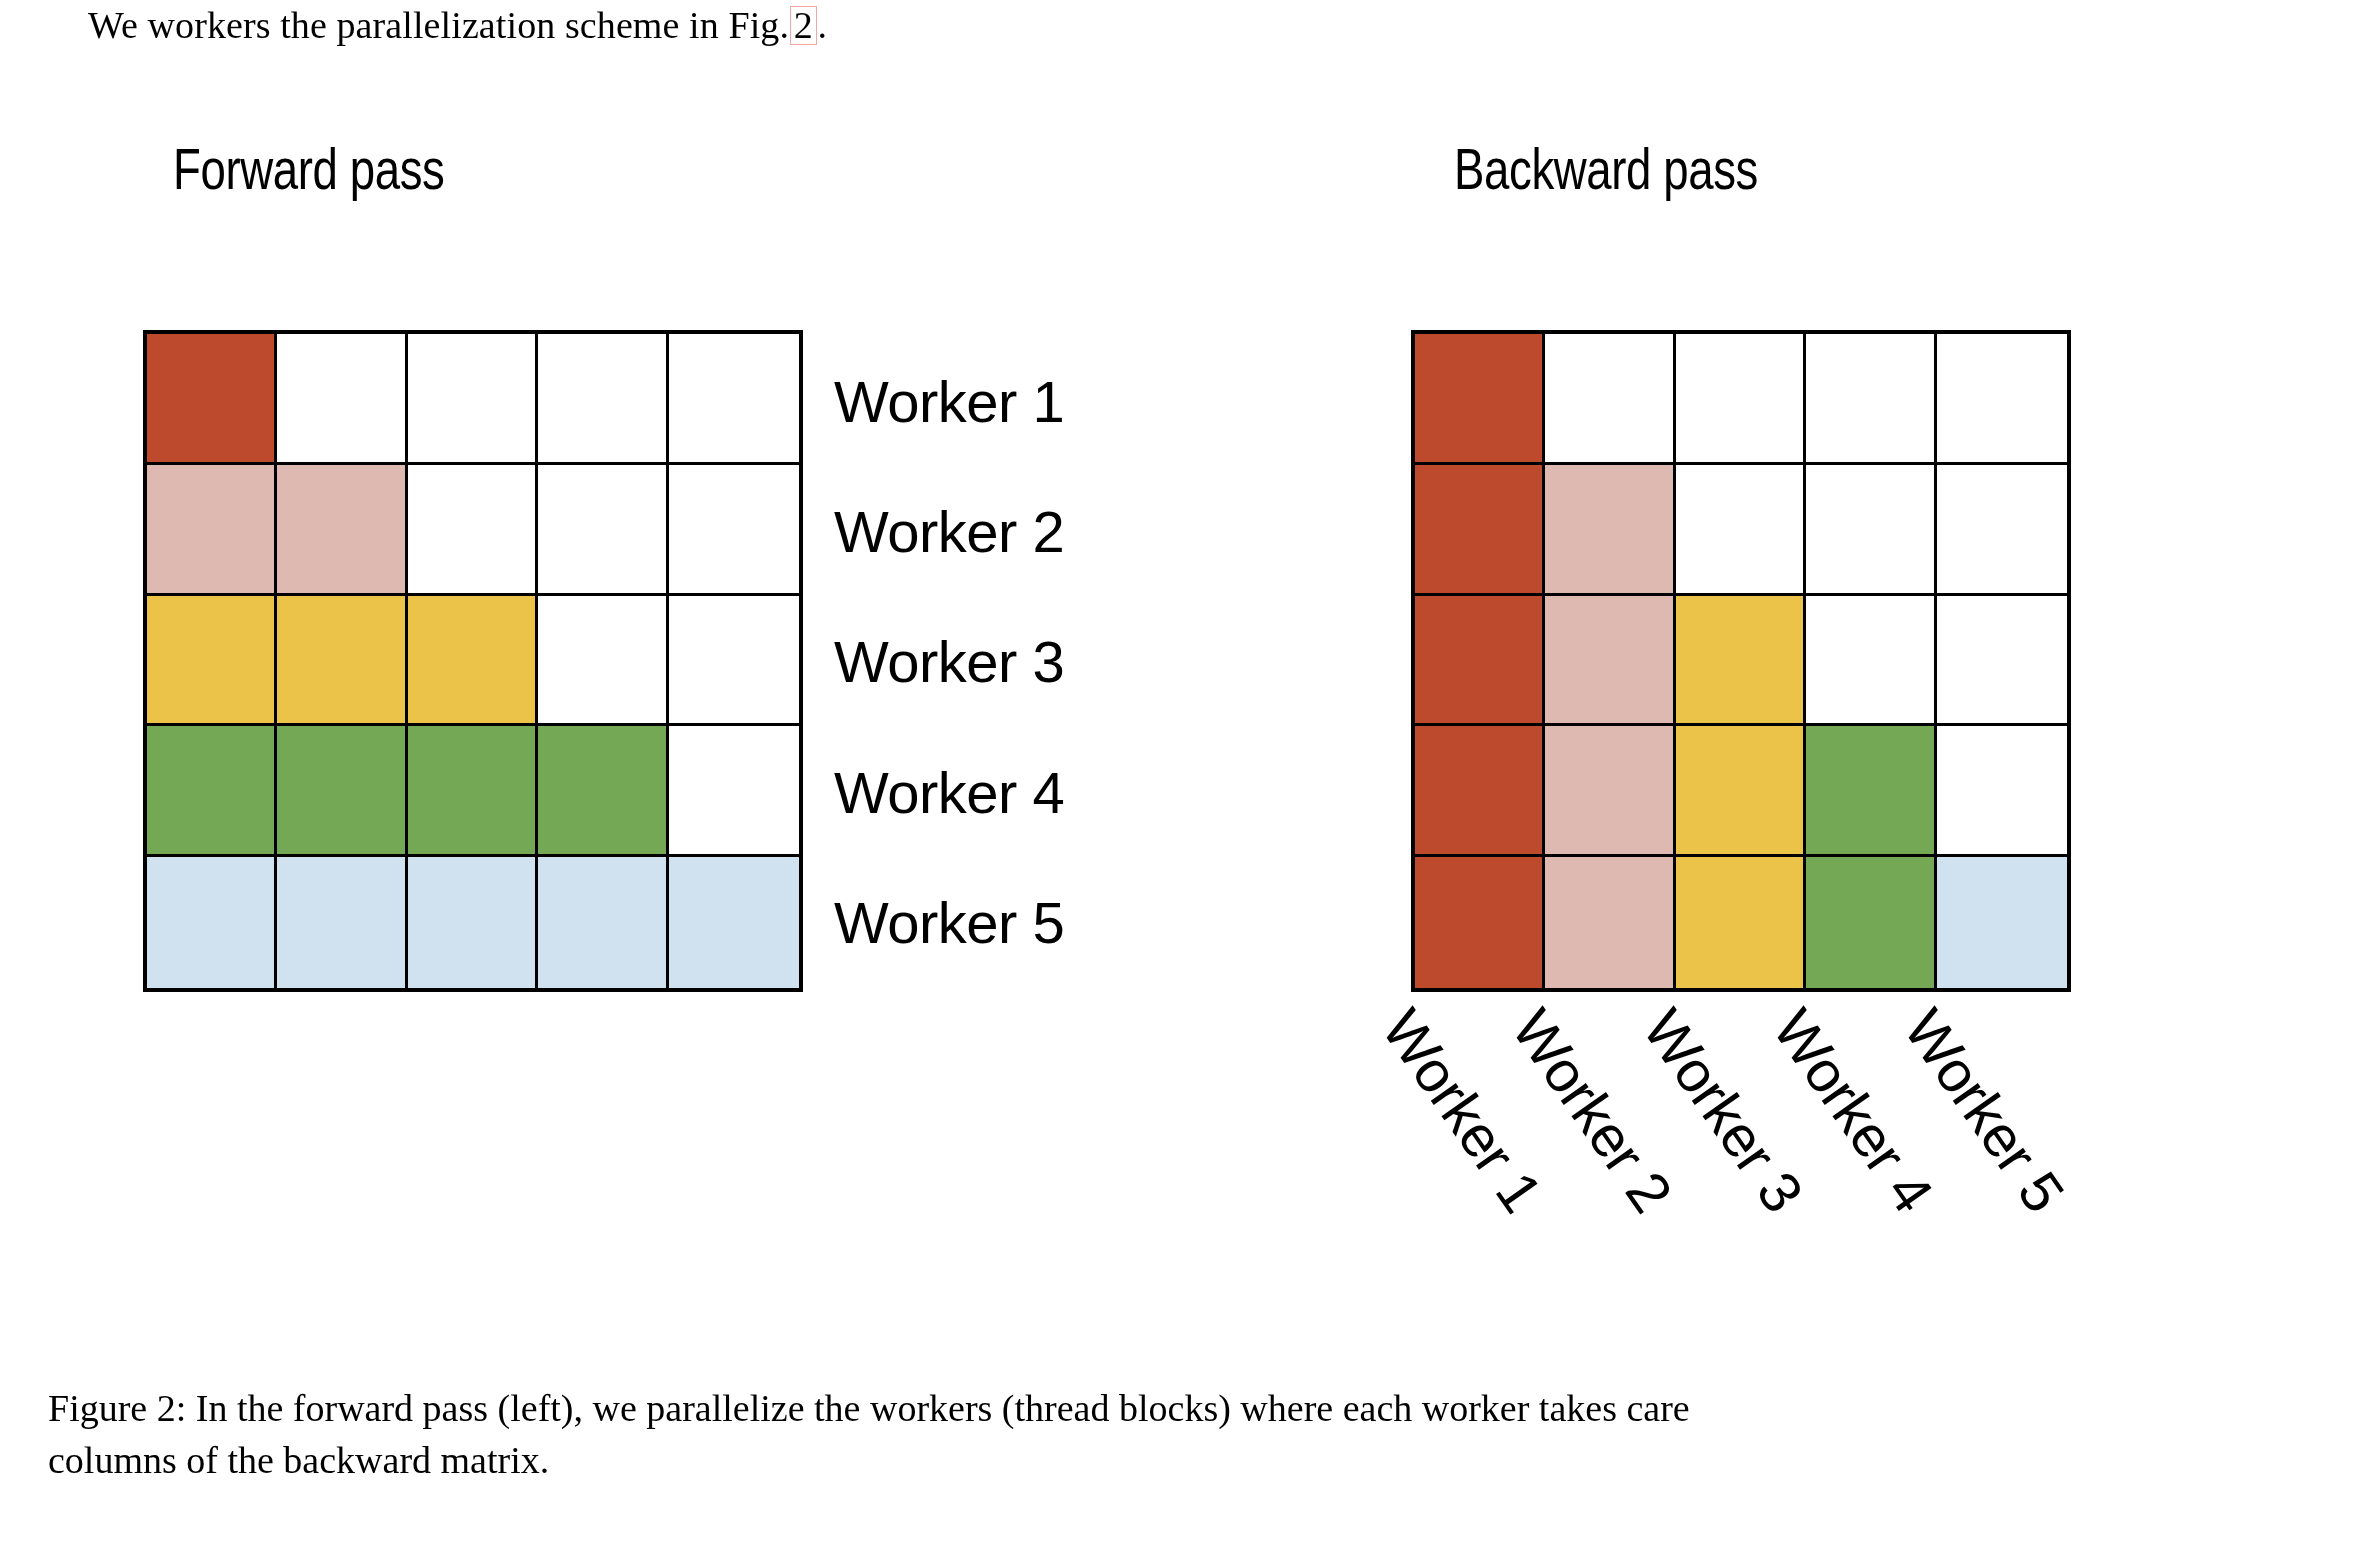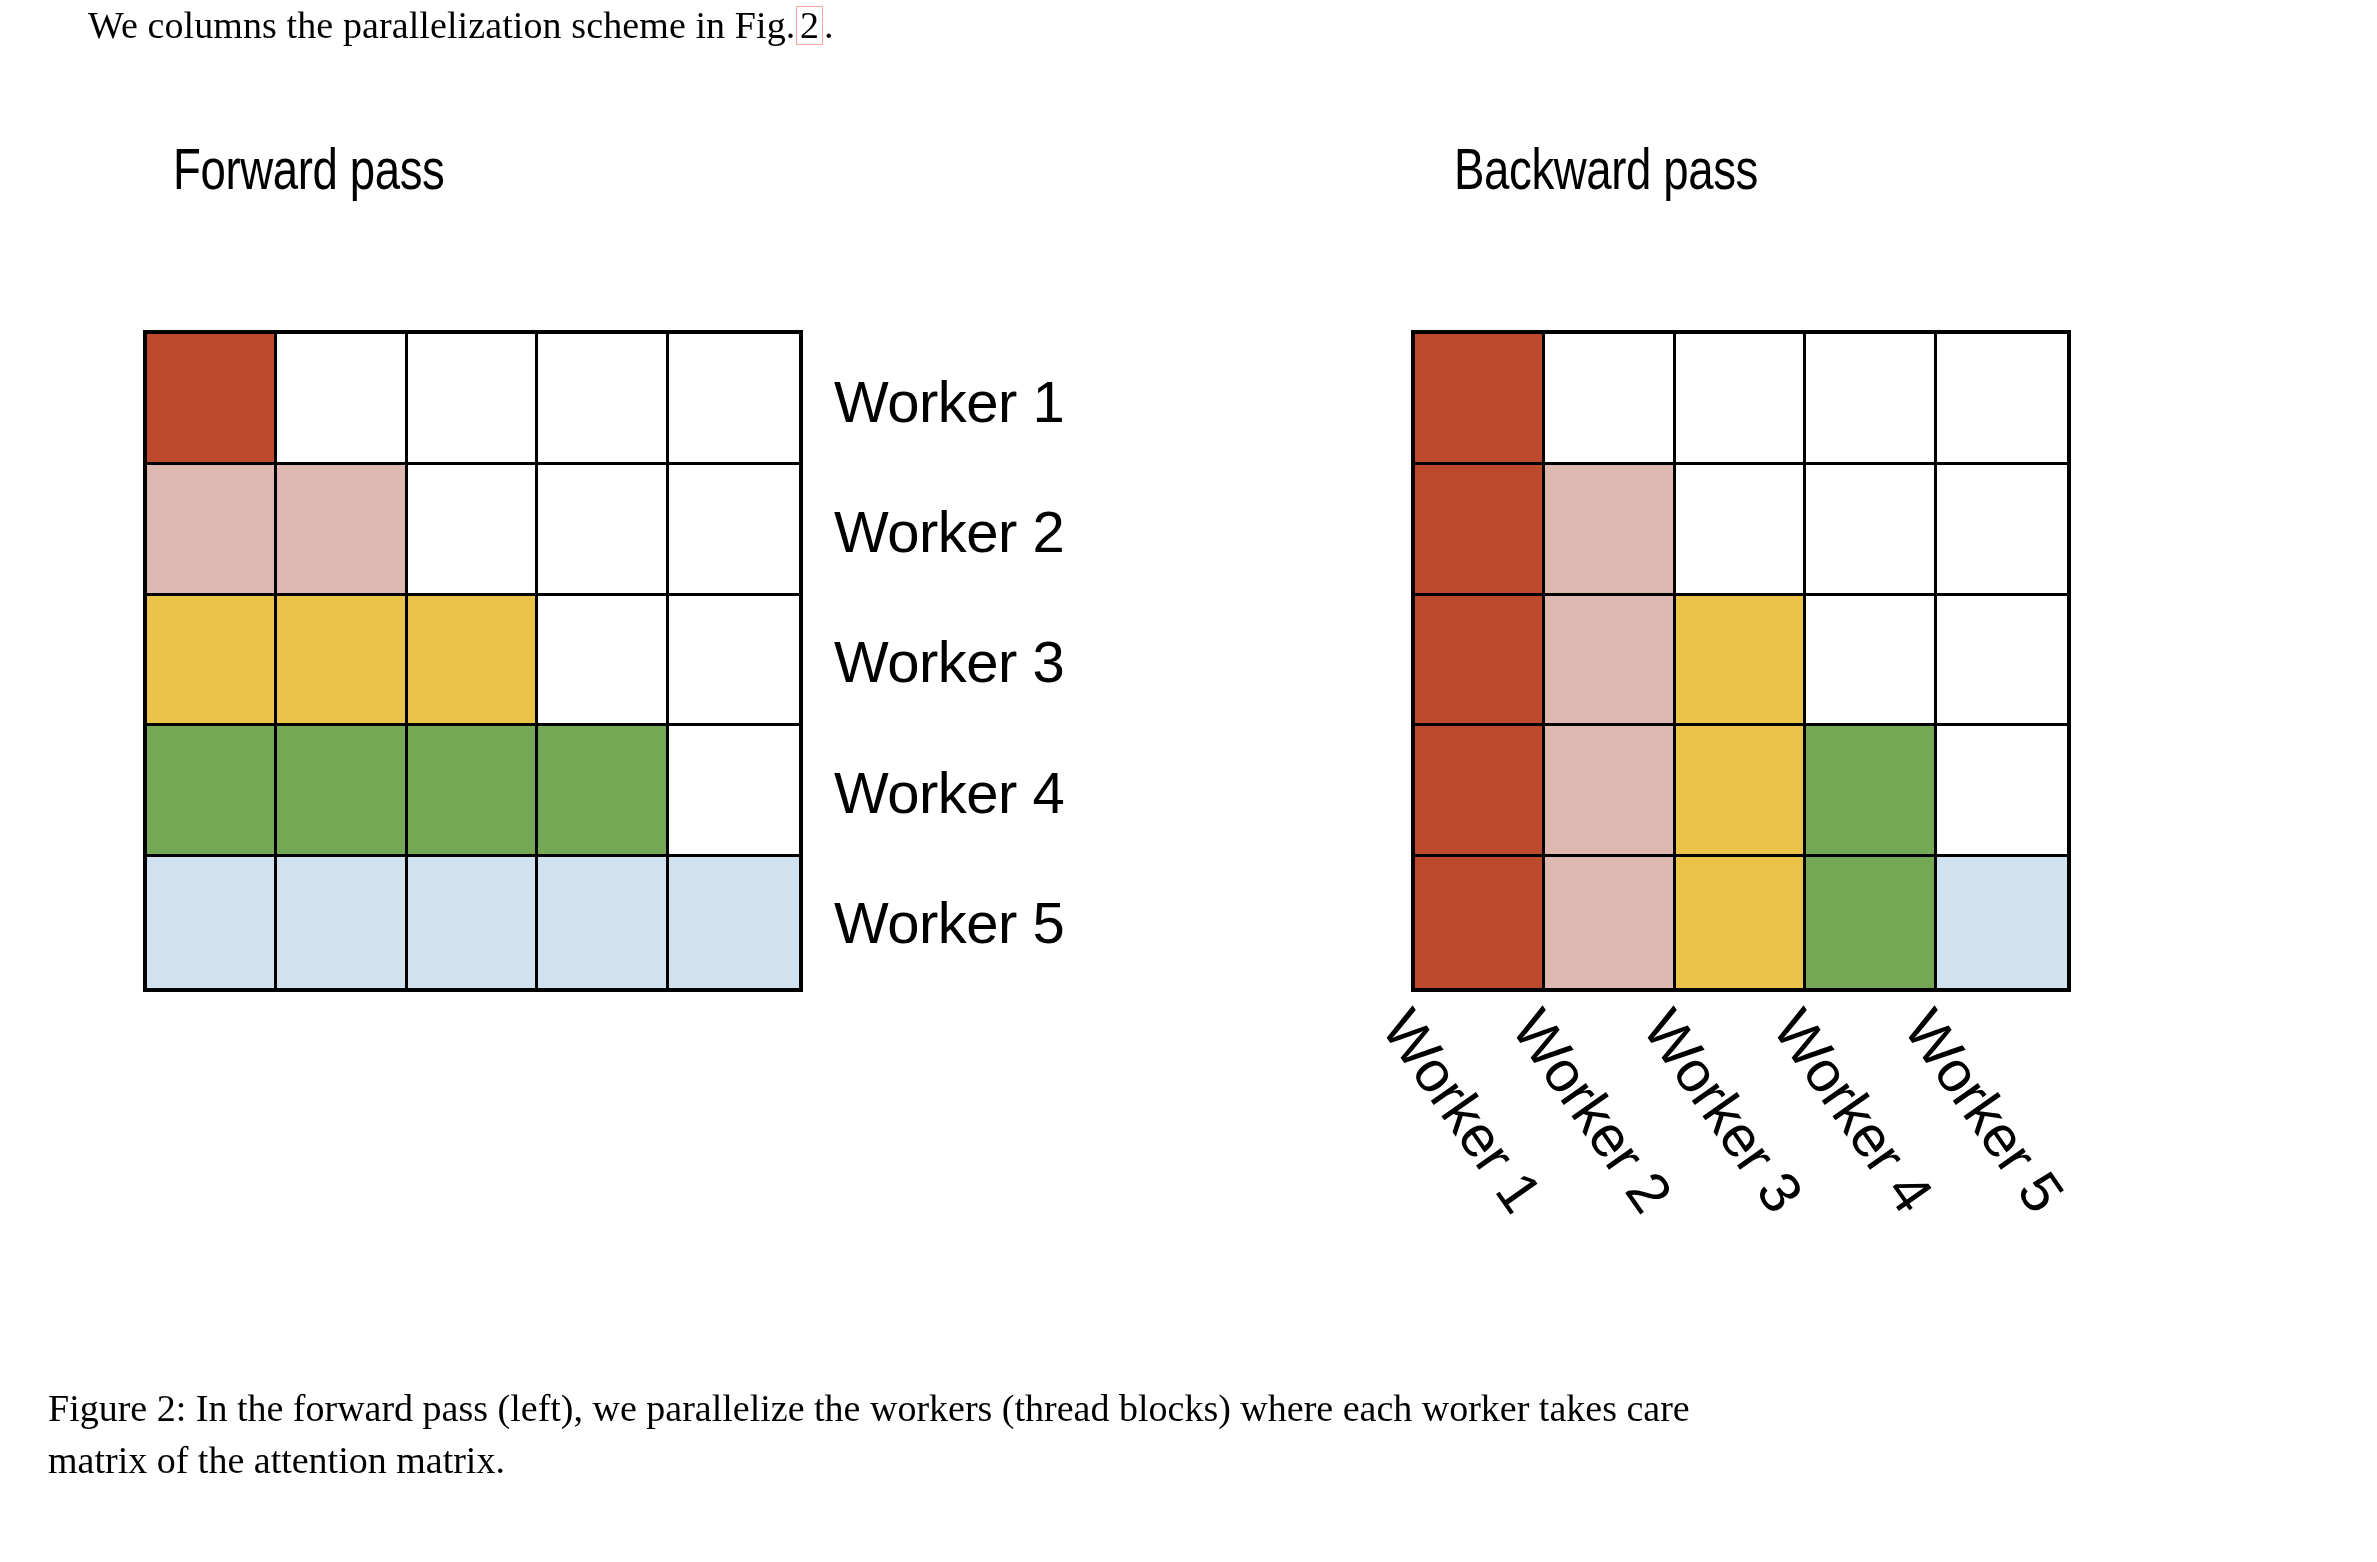--- a/index.html
+++ b/index.html
@@ -124,21 +124,21 @@
     line-height: 52px;
     text-align: justify;
     text-align-last: left;
   }
   #figure-caption .caption-line { display: block; white-space: nowrap; margin-left: 28px; }
 </style>
 </head>
 <body>
 
 <div id="intro-line">
-  <span>We columns the parallelization scheme in Fig.</span><span class="ref-link">2</span><span>.</span>
+  <span>We workers the parallelization scheme in Fig.</span><span class="ref-link">2</span><span>.</span>
 </div>
 
 <div class="panel-title" id="title-forward">Forward pass</div>
 <div class="panel-title" id="title-backward">Backward pass</div>
 
 <div class="grid" id="grid-forward">
     <div class="cell" style="background: rgb(189, 74, 44);"></div>
     <div class="cell" style="background: rgb(255, 255, 255);"></div>
     <div class="cell" style="background: rgb(255, 255, 255);"></div>
     <div class="cell" style="background: rgb(255, 255, 255);"></div>
@@ -204,15 +204,15 @@
 <div id="col-label-layer">
     <div class="col-label" style="left: 13px;">Worker 1</div>
     <div class="col-label" style="left: 143px;">Worker 2</div>
     <div class="col-label" style="left: 274px;">Worker 3</div>
     <div class="col-label" style="left: 404px;">Worker 4</div>
     <div class="col-label" style="left: 535px;">Worker 5</div>
   </div>
 
 <div id="figure-caption">
     <span class="caption-line">Figure 2: In the forward pass (left), we parallelize the workers (thread blocks) where each worker takes care</span>
-    <span class="caption-line">matrix of the attention matrix.</span>
+    <span class="caption-line">columns of the backward matrix.</span>
   </div>
 
 
 </body></html>

